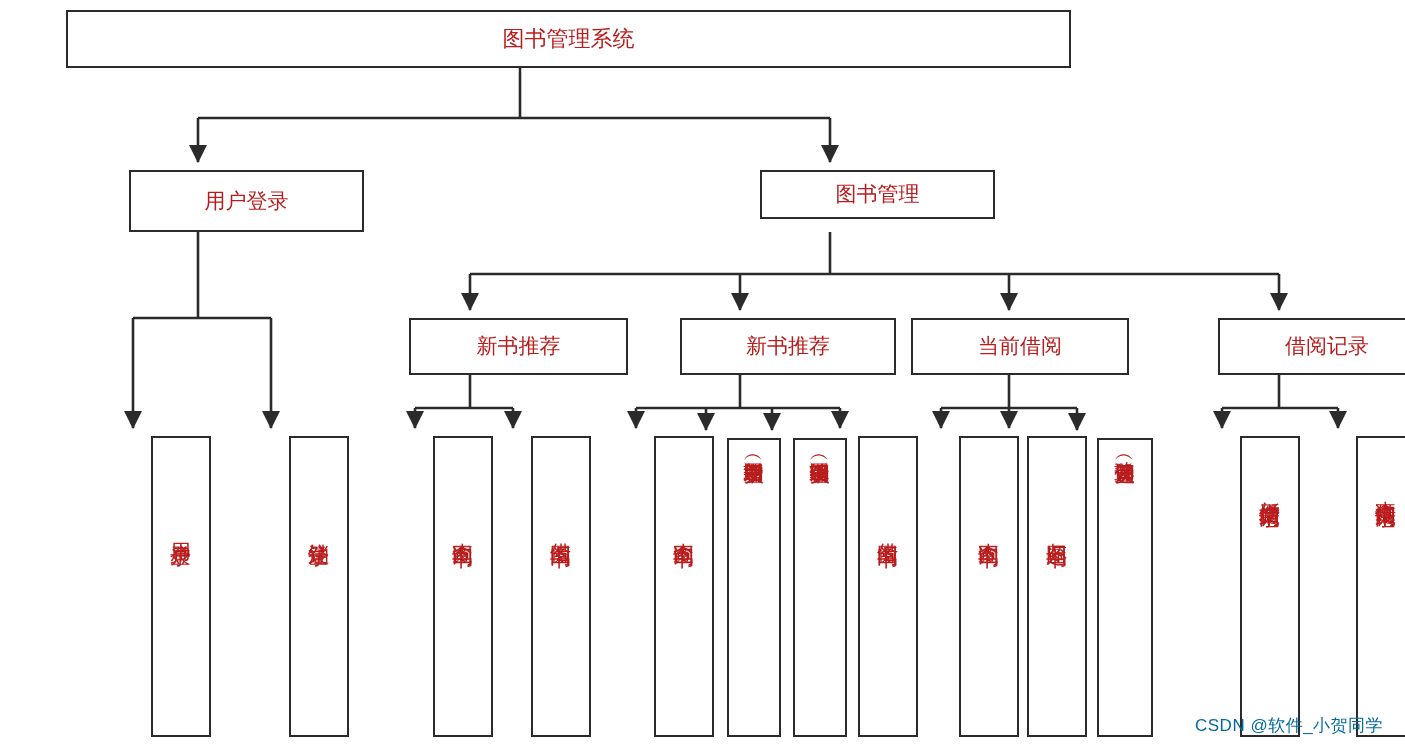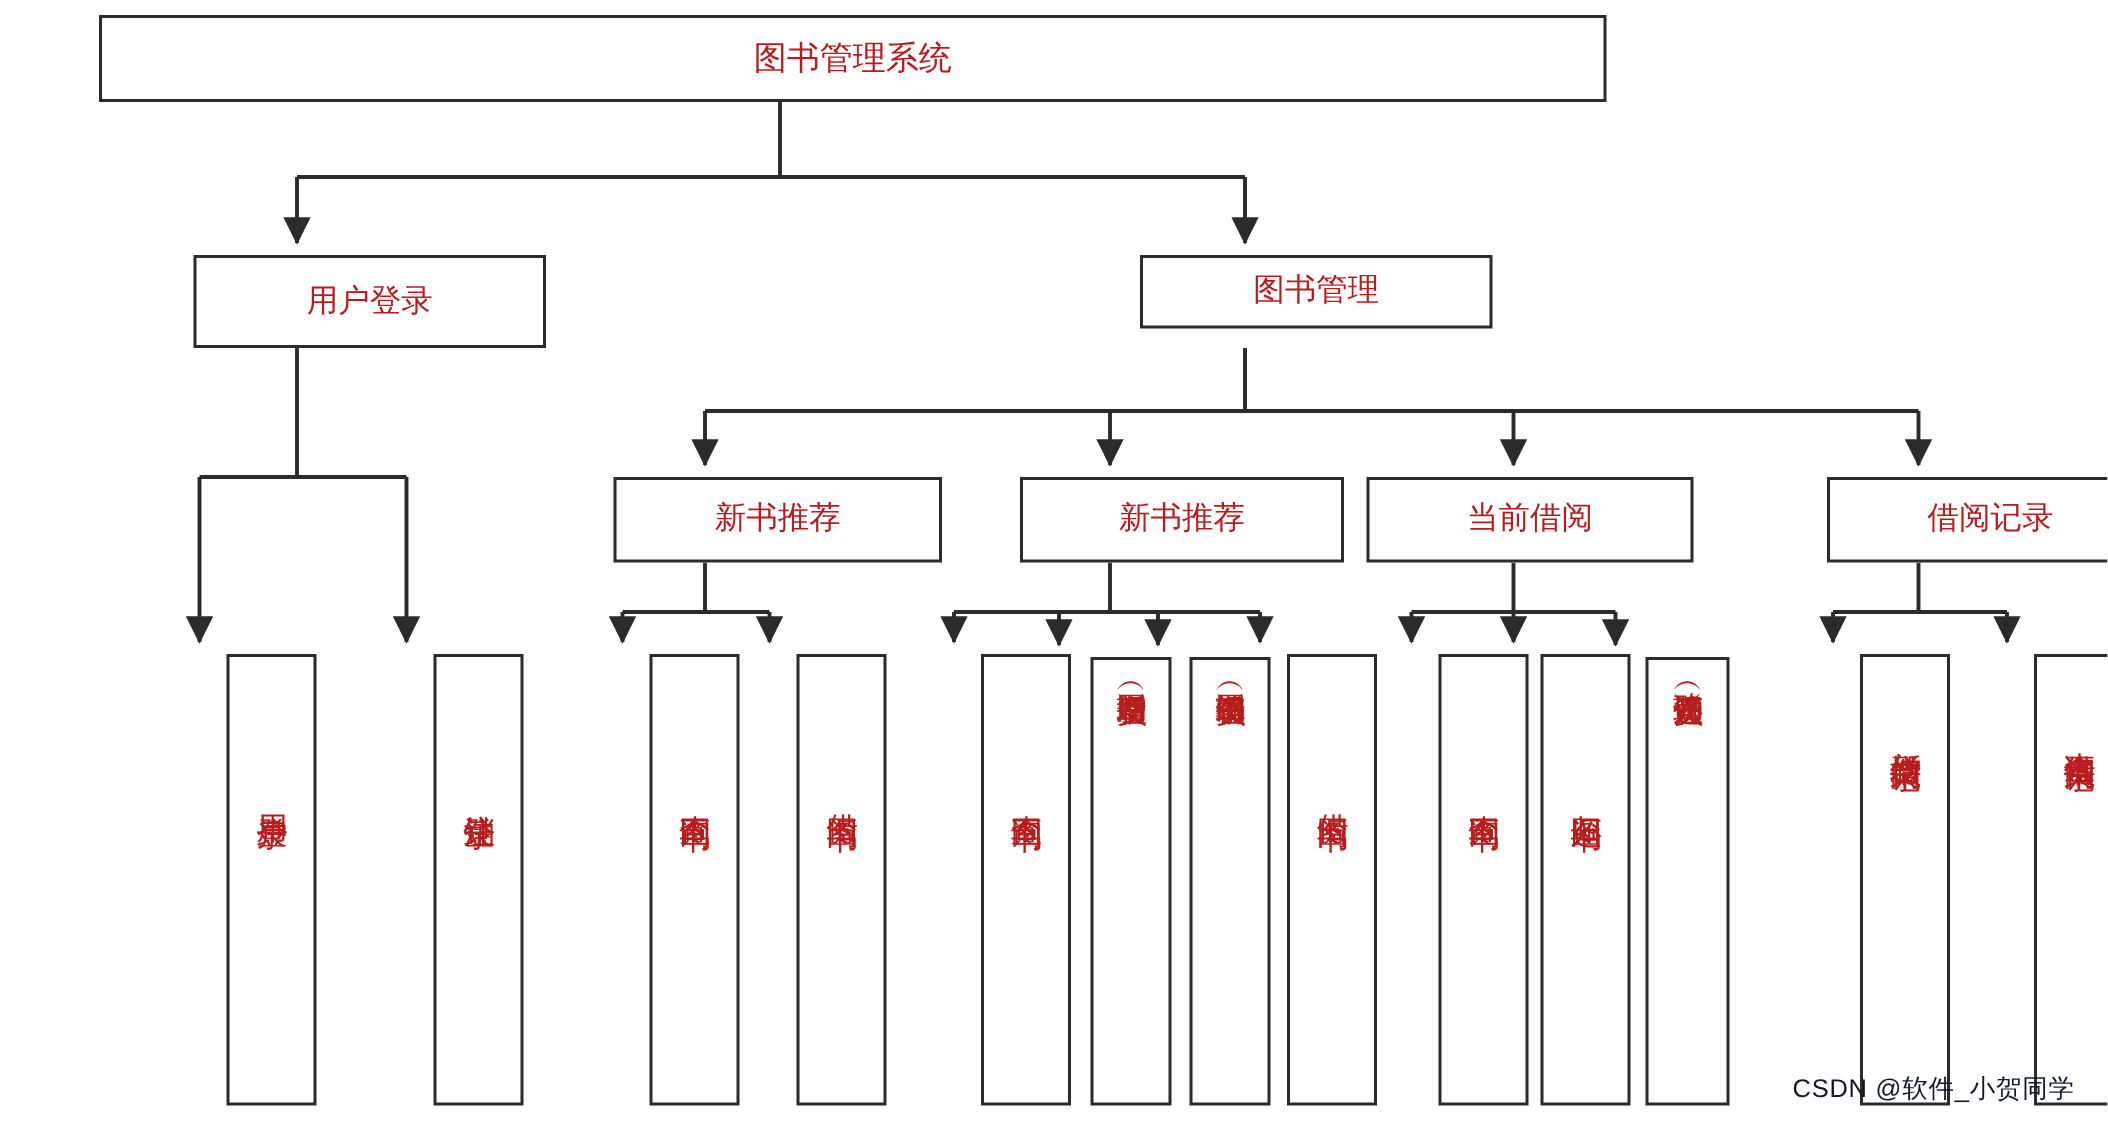--- a/index.html
+++ b/index.html
@@ -61,21 +61,21 @@
     line-height: 1;
     white-space: nowrap;
   }
   .node.v.tall .lbl {
     font-size: 20px;
     letter-spacing: 0.5px;
   }
   .watermark {
     position: absolute;
     font-size: 17px;
-    color: #0f172a;
+    color: #0369a1;
     white-space: nowrap;
     letter-spacing: 0.5px;
   }
 </style>
 </head>
 <body>
 
 <div id="canvas">
 
   <svg class="wires" viewBox="0 0 1405 747" xmlns="http://www.w3.org/2000/svg">

